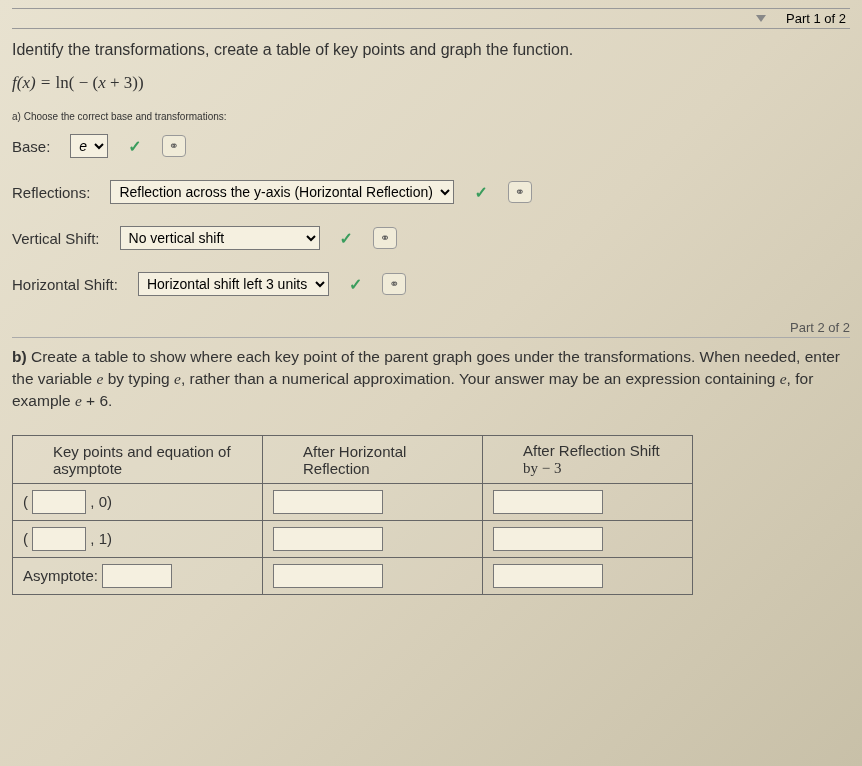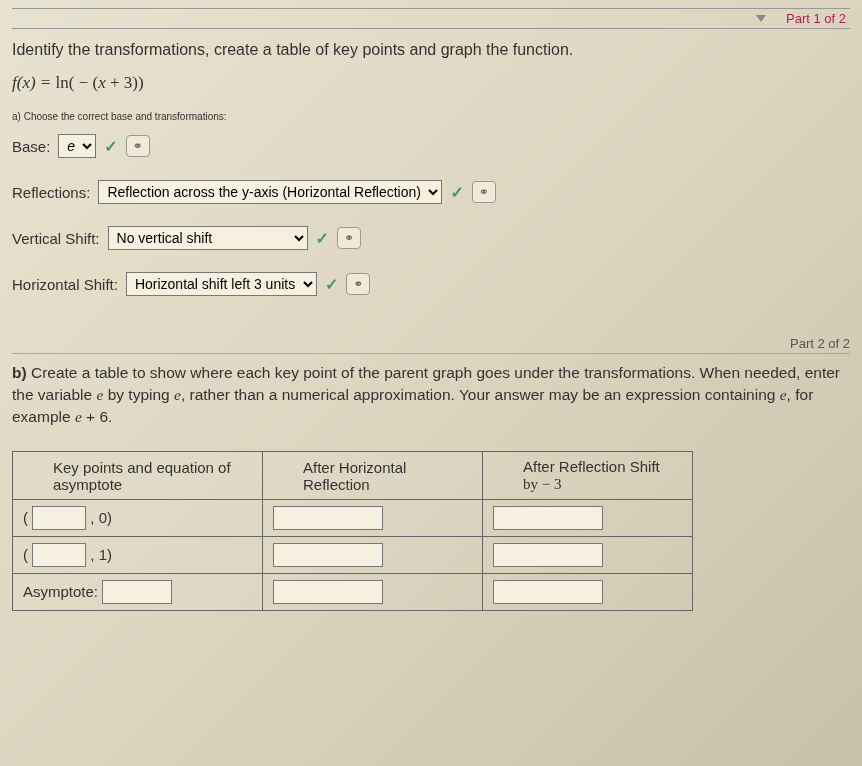--- a/index.html
+++ b/index.html
@@ -17,21 +17,21 @@
     padding: 8px 12px 12px 12px;
   }
   .top-bar {
     display: flex;
     justify-content: flex-end;
     align-items: center;
     border-top: 1px solid #999;
     border-bottom: 1px solid #999;
     padding: 2px 4px;
     font-size: 13px;
-    color: #be185d;
+    color: #000000;
     gap: 20px;
   }
   .caret-down {
     width: 0; height: 0;
     border-left: 5px solid transparent;
     border-right: 5px solid transparent;
     border-top: 7px solid #888;
   }
   .question-text {
     font-size: 16px;
@@ -46,21 +46,21 @@
     margin-bottom: 18px;
   }
   .formula .paren { font-style: normal; }
   .part-label {
     font-size: 10px;
     margin: 6px 0 12px 0;
   }
   .row {
     display: flex;
     align-items: center;
-    gap: 8px;
+    gap: 20px;
     margin: 0 0 22px 0;
     font-size: 15px;
   }
   .label { color: #333; }
   select.answer {
     border: 1px solid #777;
     background: #f5f0e0;
     font-size: 14px;
     padding: 2px 4px;
     font-family: inherit;
@@ -84,21 +84,21 @@
     align-items: center;
     justify-content: center;
     font-size: 12px;
     background: #f0ebd8;
     color: #555;
   }
   .part-indicator {
     text-align: right;
     font-size: 13px;
     color: #555;
-    margin-top: 40px;
+    margin-top: 24px;
     border-bottom: 1px solid #aaa;
     padding-bottom: 2px;
   }
   .part-b-text {
     font-size: 15.5px;
     line-height: 1.4;
     margin: 8px 0 24px 0;
   }
   .part-b-text .ital { font-style: italic; font-family: "Times New Roman", serif; }
   table.keypoints {

